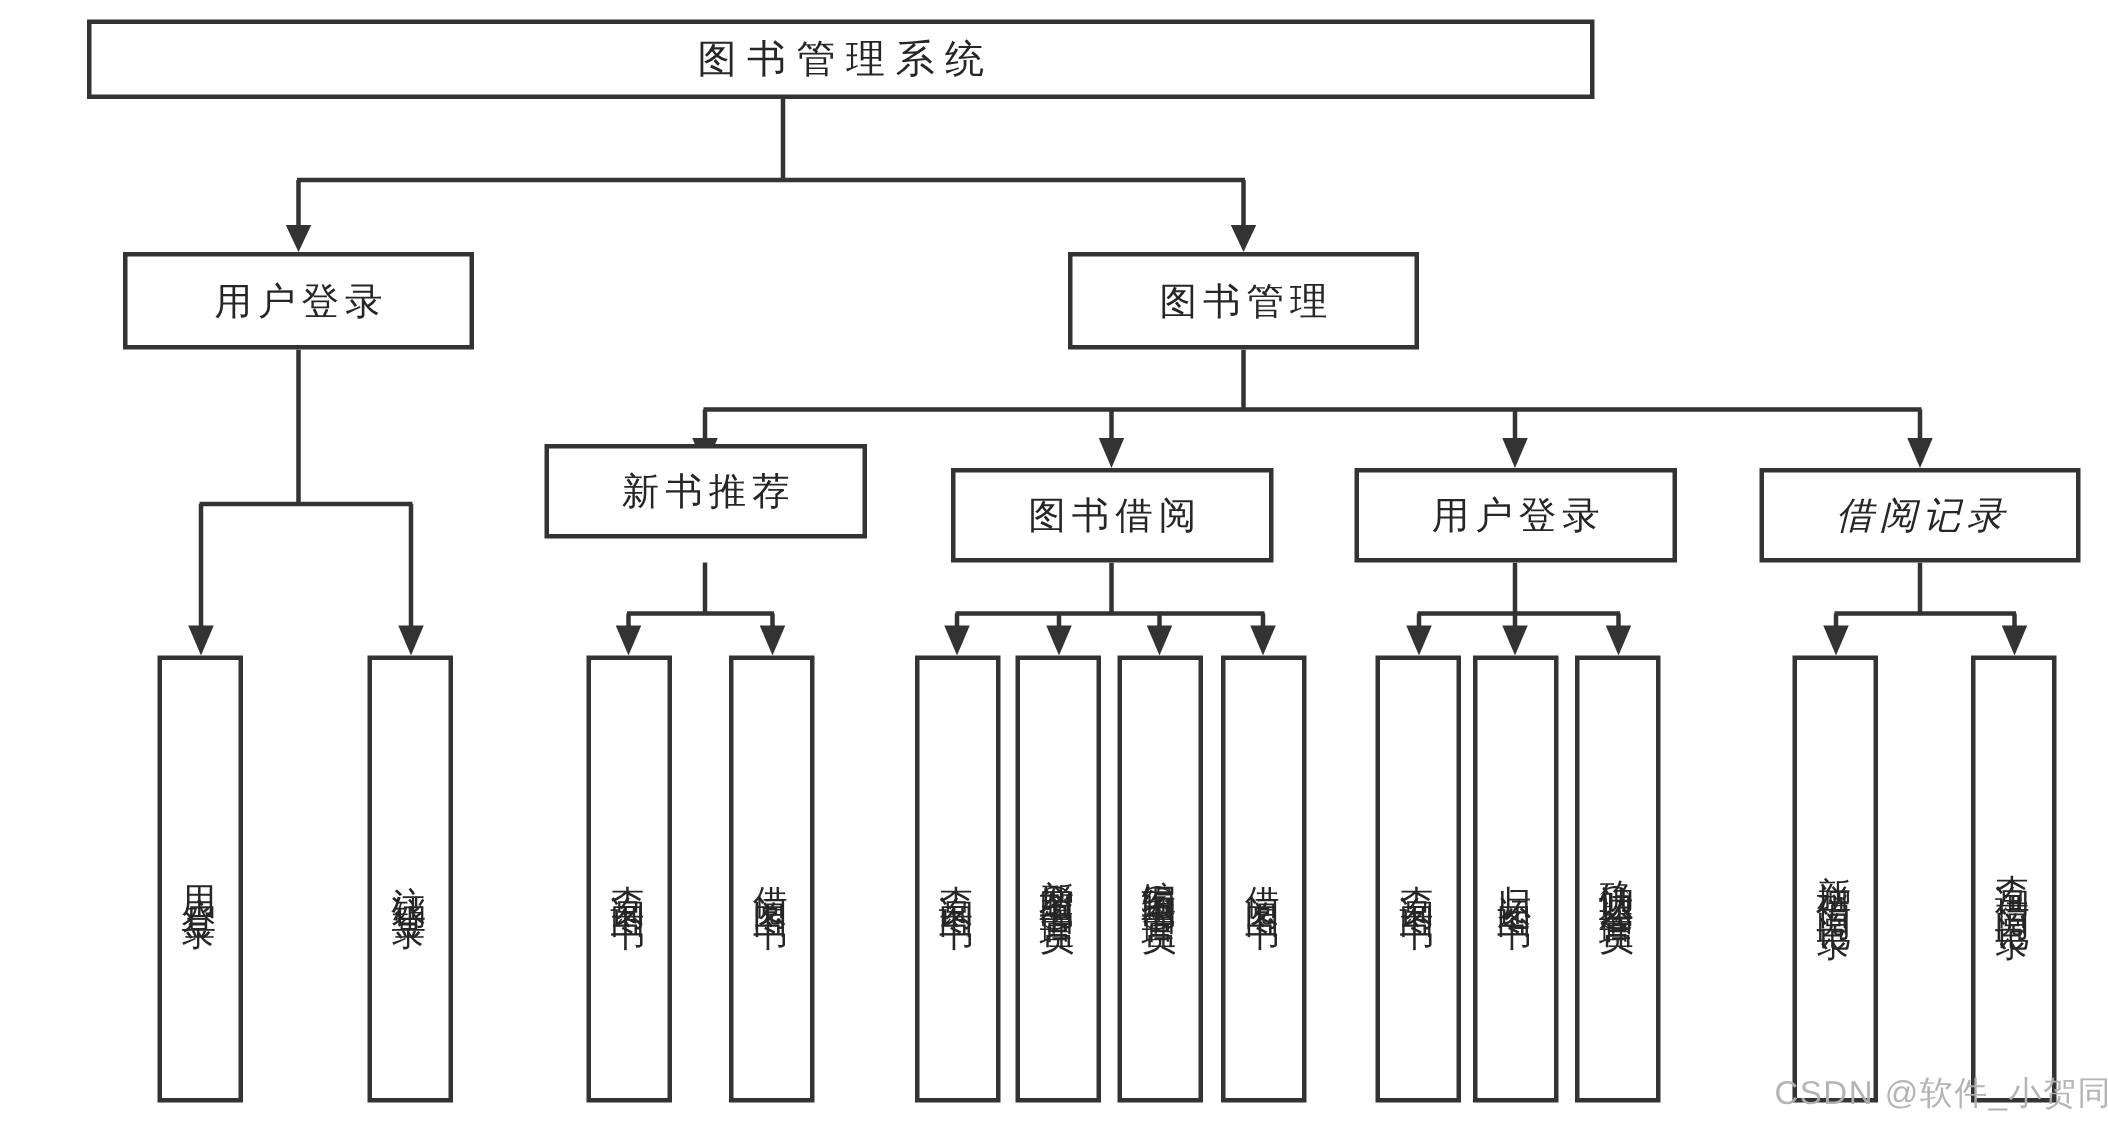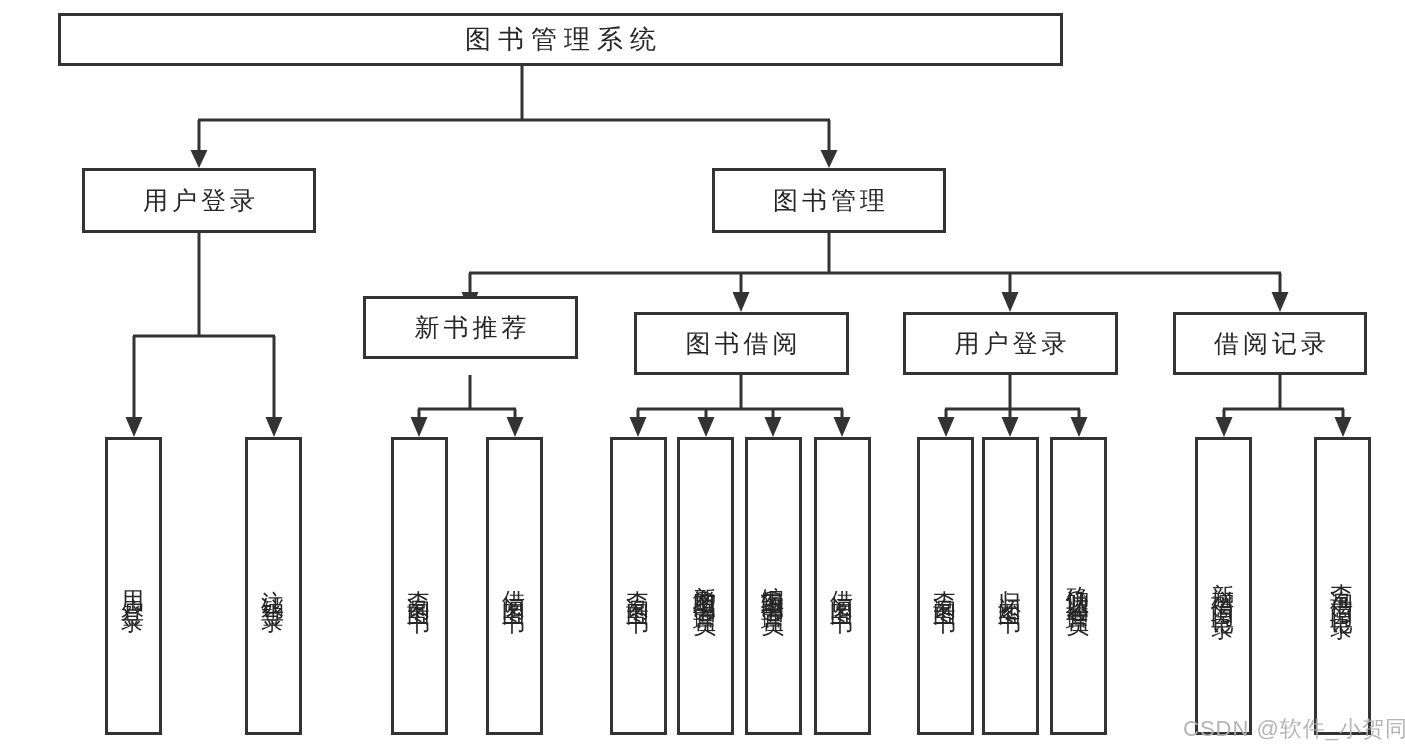--- a/index.html
+++ b/index.html
@@ -117,21 +117,21 @@
   </svg>
 
   <div class="node root" style="left:20px; top:13px; width:1005px; height:53px;">图书管理系统</div>
 
   <div class="node" style="left:82px; top:168px; width:234px; height:65px;">用户登录</div>
   <div class="node" style="left:712px; top:168px; width:234px; height:65px;text-align:right;">图书管理</div>
 
   <div class="node" style="left:363px; top:296px; width:215px; height:63px;">新书推荐</div>
   <div class="node" style="left:634px; top:312px; width:215px; height:63px;">图书借阅</div>
   <div class="node" style="left:903px; top:312px; width:215px; height:63px;">用户登录</div>
-  <div class="node" style="left:1173px; top:312px; width:194px; height:63px;">借阅记录</div>
+  <div class="node" style="left:1173px; top:312px; width:214px; height:63px;font-style:italic;">借阅记录</div>
 
   <div class="vnode" style="left:105px;">用户登录</div>
   <div class="vnode" style="left:245px;">注销登录</div>
 
   <div class="vnode" style="left:391px;">查询图书</div>
   <div class="vnode" style="left:486px;">借阅图书</div>
 
   <div class="vnode" style="left:610px;">查询图书</div>
   <div class="vnode long" style="left:677px;">新增图书（管理员）</div>
   <div class="vnode long" style="left:745px;">编辑图书（管理员）</div>

